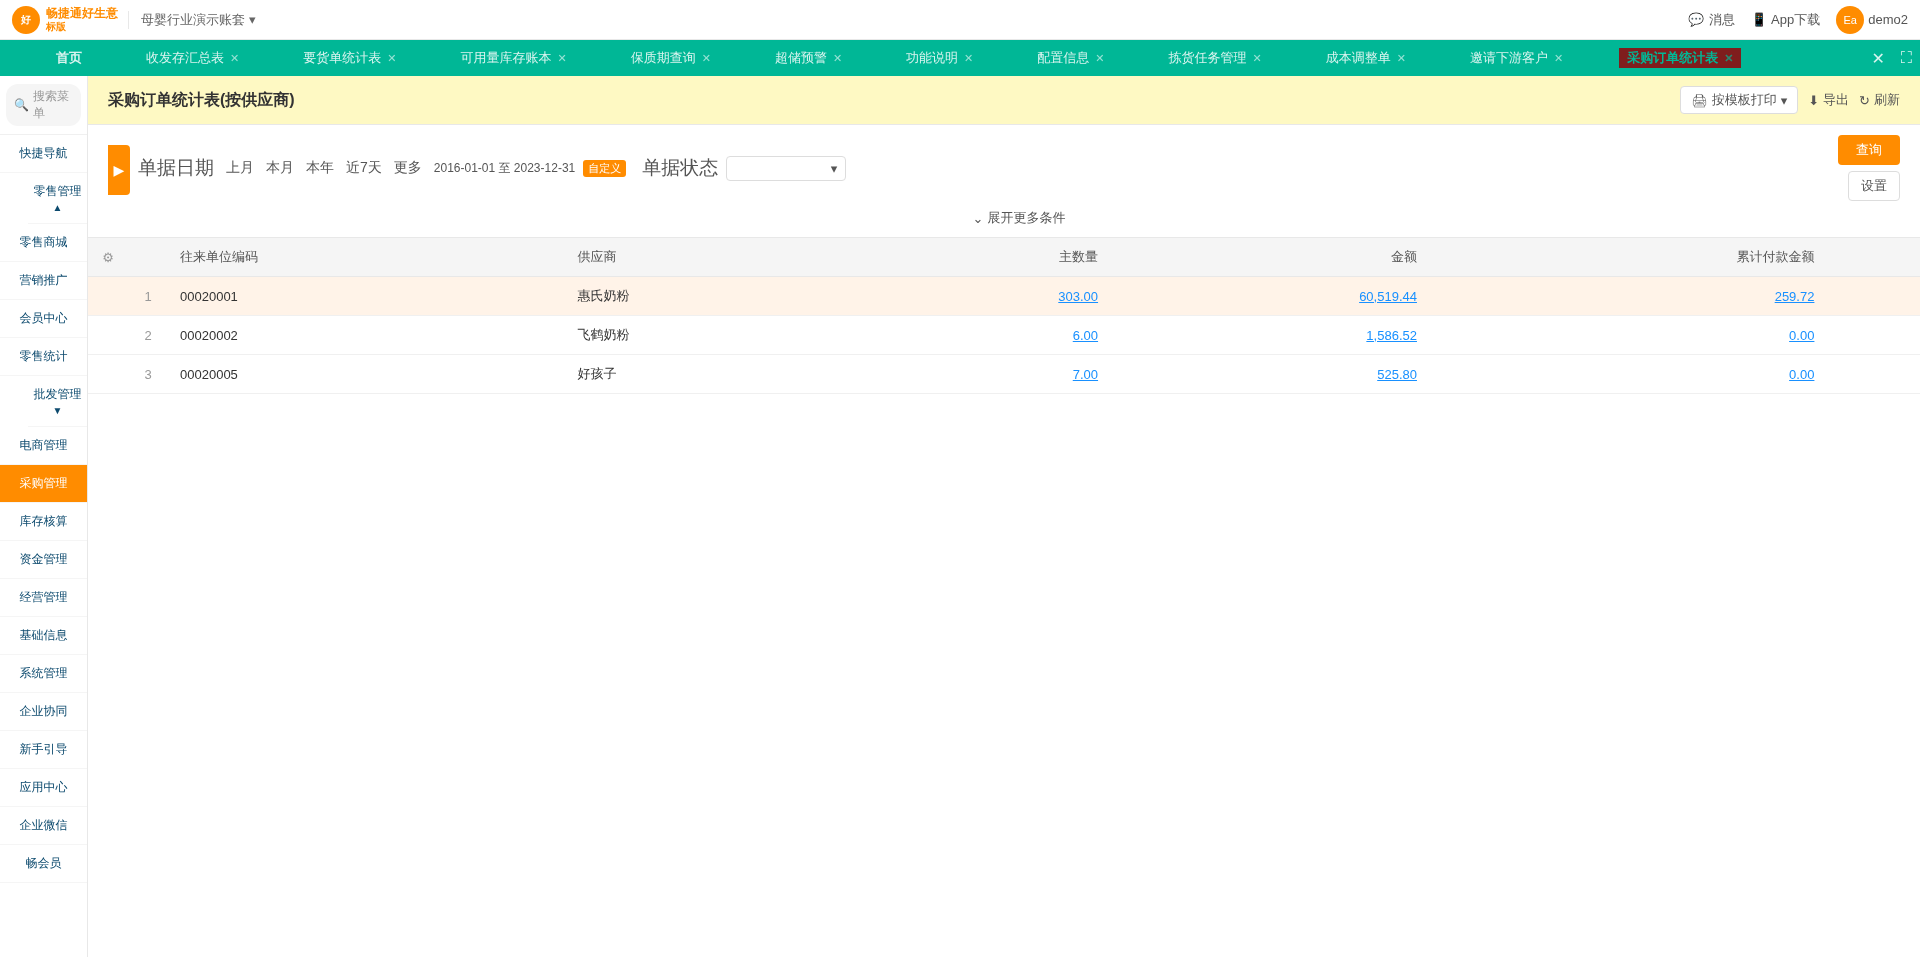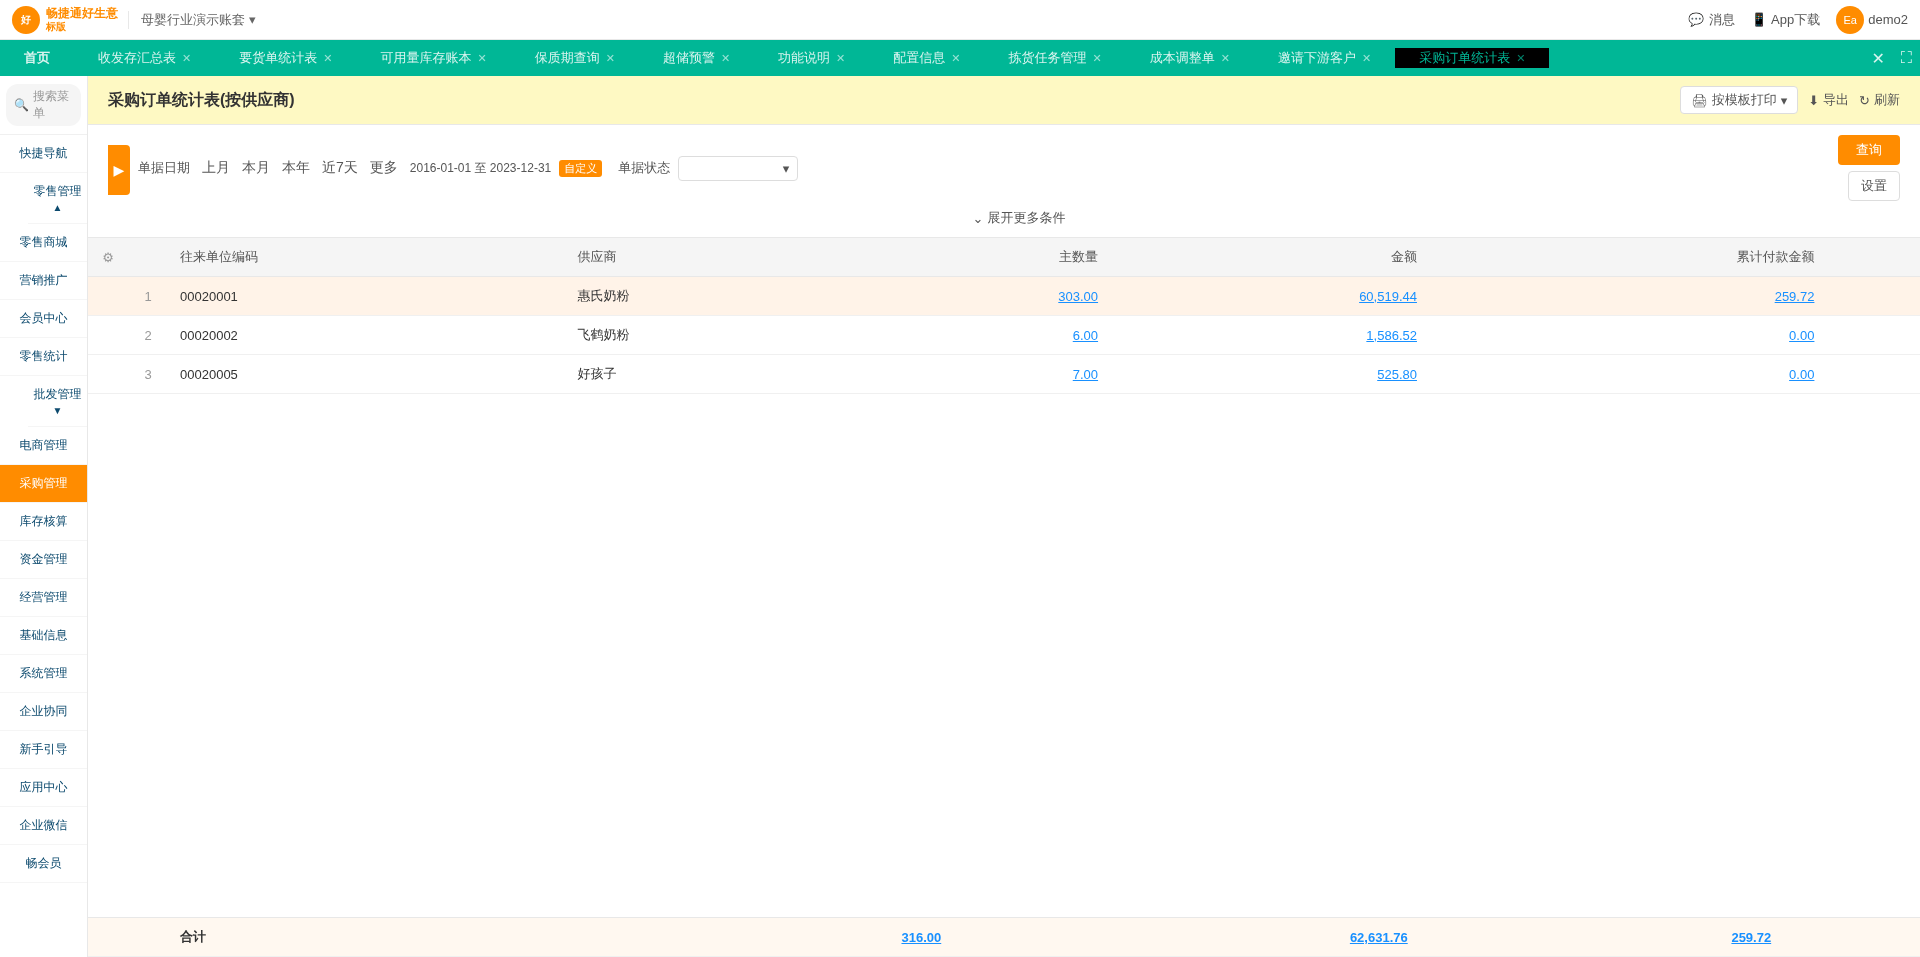--- a/index.html
+++ b/index.html
@@ -11,22 +11,22 @@
     .logo-area { display: flex; align-items: center; gap: 6px; }
     .logo-icon { width: 28px; height: 28px; background: #ff8c00; border-radius: 50%; display: flex; align-items: center; justify-content: center; color: white; font-size: 10px; font-weight: bold; }
     .logo-text { font-size: 12px; color: #ff8c00; font-weight: bold; line-height: 1.2; }
     .company-selector { display: flex; align-items: center; gap: 4px; color: #666; font-size: 13px; border-left: 1px solid #e8e8e8; padding-left: 12px; cursor: pointer; }
     .top-bar-right { display: flex; align-items: center; gap: 16px; }
     .top-action { display: flex; align-items: center; gap: 4px; color: #555; font-size: 13px; cursor: pointer; }
     .user-avatar { width: 28px; height: 28px; border-radius: 50%; background: #ff8c00; display: flex; align-items: center; justify-content: center; color: white; font-size: 11px; }
 
     
     .nav-tabs { height: 36px; background: #00b796; display: flex; align-items: center; padding: 0 0; flex-shrink: 0; overflow: hidden; }
-    .nav-tab { padding: 0 24px; height: 20px; display: flex; align-items: center; color: rgba(255,255,255,0.85); font-size: 13px; cursor: pointer; white-space: nowrap; position: relative; flex-shrink: 0; }
-    .nav-tab.active { background: #000000; color: #00b796; font-weight: normal; }
+    .nav-tab { padding: 0 8px; height: 20px; display: flex; align-items: center; color: rgba(255,255,255,0.85); font-size: 13px; cursor: pointer; white-space: nowrap; position: relative; flex-shrink: 0; margin-left: 48px; }
+    .nav-tab.active { background: #7f1d1d; color: #00b796; font-weight: bold; }
     .nav-tab .close-x { margin-left: 6px; font-size: 11px; opacity: 0.7; }
     .nav-tab.home { font-weight: bold; }
     .nav-end { margin-left: auto; display: flex; align-items: center; }
     .nav-end-btn { color: rgba(255,255,255,0.85); padding: 0 8px; cursor: pointer; font-size: 16px; height: 36px; display: flex; align-items: center; }
 
     
     .main-layout { display: flex; flex: 1; overflow: hidden; }
 
     
     .sidebar { width: 88px; background: #fff; border-right: 1px solid #e8e8e8; display: flex; flex-direction: column; flex-shrink: 0; overflow-y: auto; }
@@ -43,21 +43,21 @@
     
     .page-header { background: #fef9c3; padding: 10px 20px 0; border-bottom: 1px solid #e8e8e8; flex-shrink: 0; }
     .page-title-row { display: flex; align-items: center; justify-content: space-between; margin-bottom: 10px; }
     .page-title { font-size: 16px; font-weight: bold; color: #333; }
     .header-actions { display: flex; align-items: center; gap: 10px; }
     .btn-print { display: flex; align-items: center; gap: 4px; color: #555; font-size: 13px; cursor: pointer; border: 1px solid #ddd; padding: 4px 10px; border-radius: 4px; background: #fff; }
     .btn-export { display: flex; align-items: center; gap: 4px; color: #555; font-size: 13px; cursor: pointer; }
     .btn-refresh { display: flex; align-items: center; gap: 4px; color: #555; font-size: 13px; cursor: pointer; }
     .filter-row { display: flex; align-items: center; gap: 16px; flex-wrap: wrap; }
     .filter-group { display: flex; align-items: center; gap: 8px; }
-    .filter-label { font-size: 13px; color: #555; white-space: nowrap; }
+    .filter-label { font-size: 19px; color: #555; white-space: nowrap; }
     .filter-date-shortcuts { display: flex; align-items: center; gap: 4px; }
     .date-shortcut { font-size: 14px; color: #555; cursor: pointer; padding: 2px 4px; }
     .date-shortcut.more { color: #555; }
     .date-range { font-size: 12px; color: #555; display: flex; align-items: center; gap: 2px; }
     .custom-badge { background: #ff8c00; color: #fff; font-size: 11px; padding: 1px 5px; border-radius: 3px; }
     .filter-select { border: 1px solid #ddd; border-radius: 4px; padding: 4px 8px; font-size: 13px; color: #555; background: #fff; display: flex; align-items: center; gap: 4px; cursor: pointer; min-width: 120px; }
     .filter-input { border: 1px solid #ddd; border-radius: 4px; padding: 4px 8px; font-size: 13px; color: #555; background: #fff; min-width: 200px; }
     .filter-dots { color: #999; cursor: pointer; font-size: 16px; }
     .btn-query { background: #ff8c00; color: #fff; border: none; padding: 6px 18px; border-radius: 4px; font-size: 13px; cursor: pointer; }
     .btn-settings { color: #555; font-size: 13px; cursor: pointer; border: 1px solid #ddd; padding: 5px 12px; border-radius: 4px; background: #fff; display: block; text-align: center; }
@@ -284,31 +284,15 @@
             <td>好孩子</td>
             <td class="number">7.00</td>
             <td class="number">525.80</td>
             <td class="number">0.00</td>
             <td></td>
           </tr>
         </tbody>
       </table>
     </div>
 
-    <div class="table-footer">
-      <table style="width:100%; border-collapse: collapse;">
-        <tbody>
-            <tr>
-          <td style="width:40px;"></td>
-          <td style="width:40px;"></td>
-          <td>合计</td>
-          <td></td>
-          <td style="text-align:right;" class="number">316.00</td>
-          <td style="text-align:right;" class="number">62,631.76</td>
-          <td style="text-align:right;" class="number">259.72</td>
-          <td></td>
-        </tr>
-      </tbody>
-        </table>
-    </div>
 
   </div>
 </div>
 
 </body></html>

